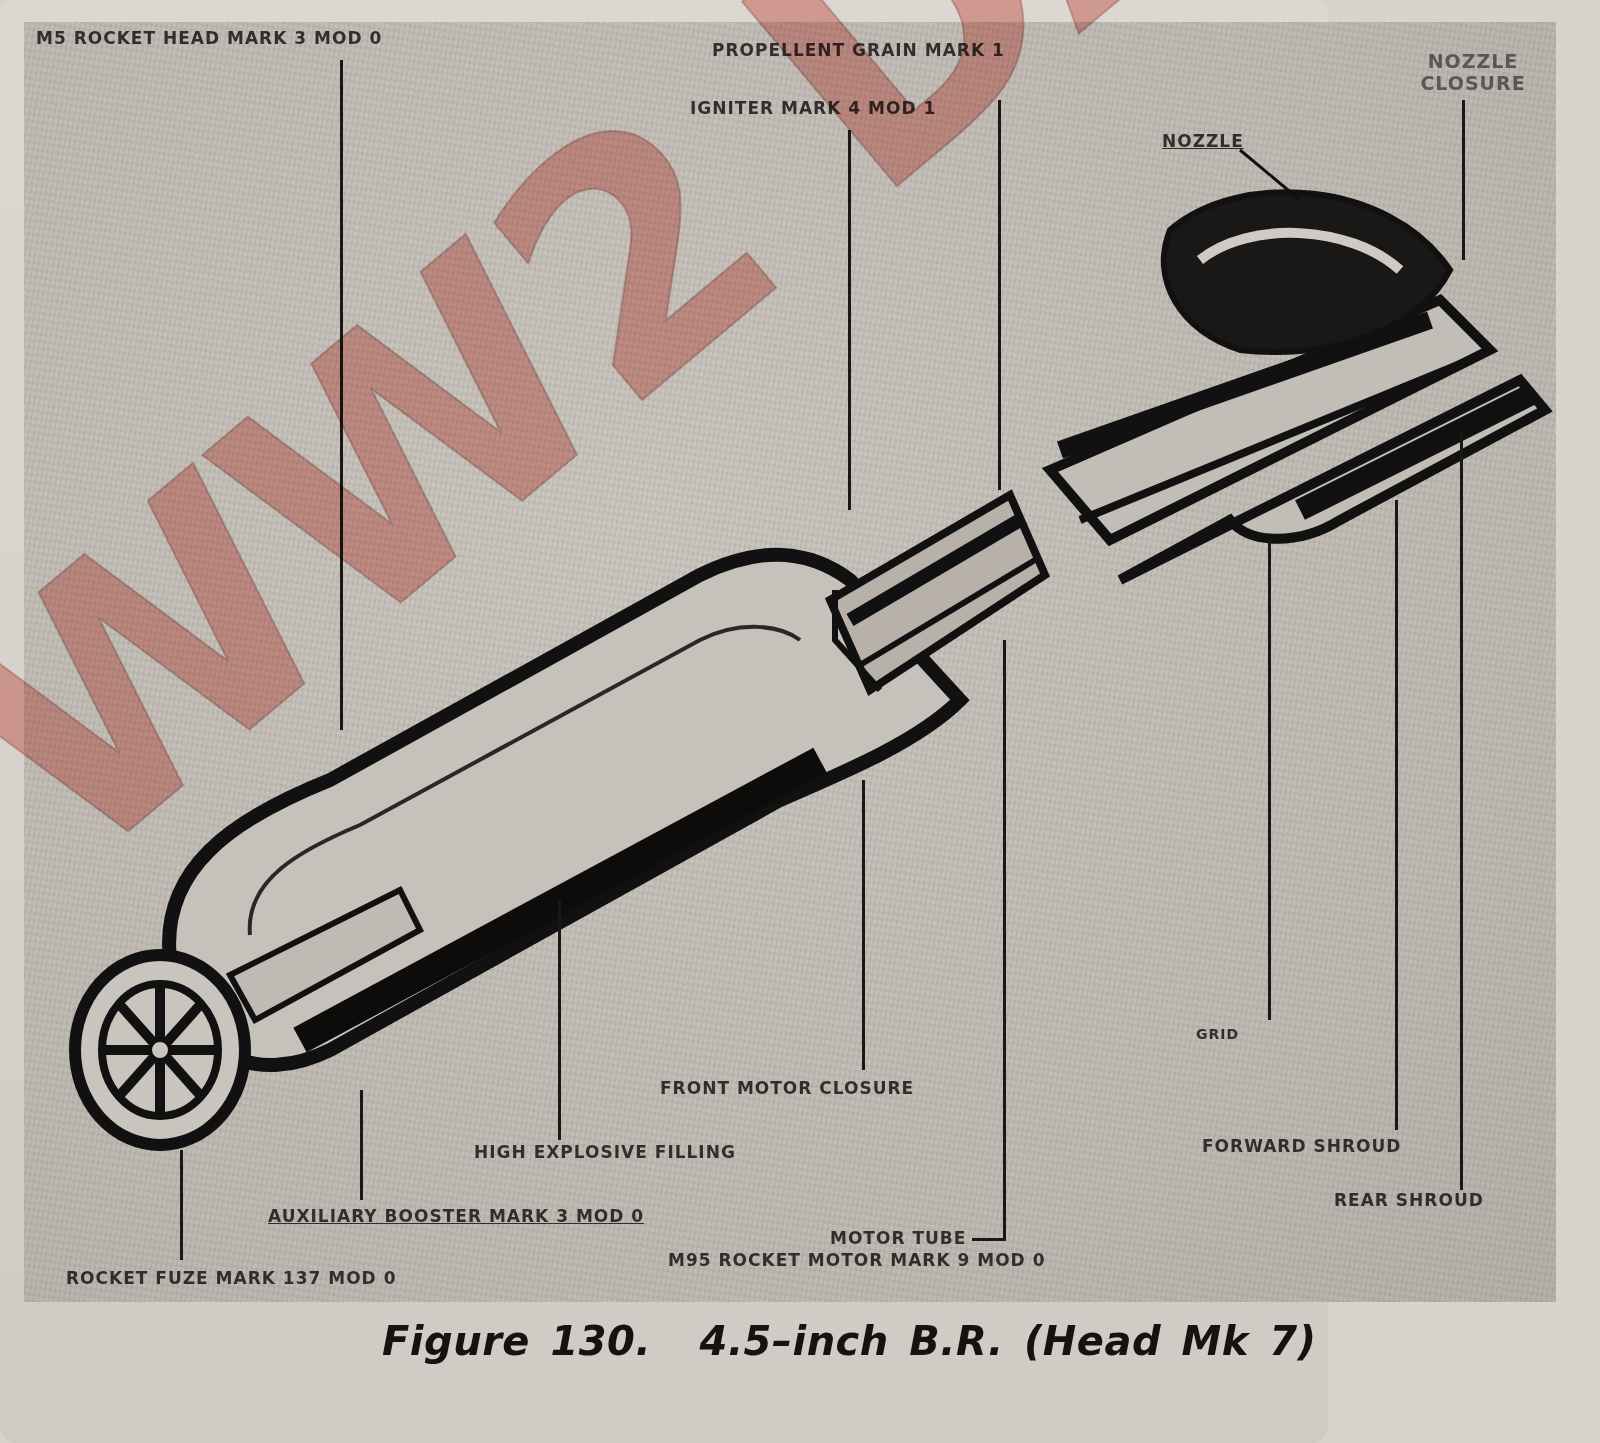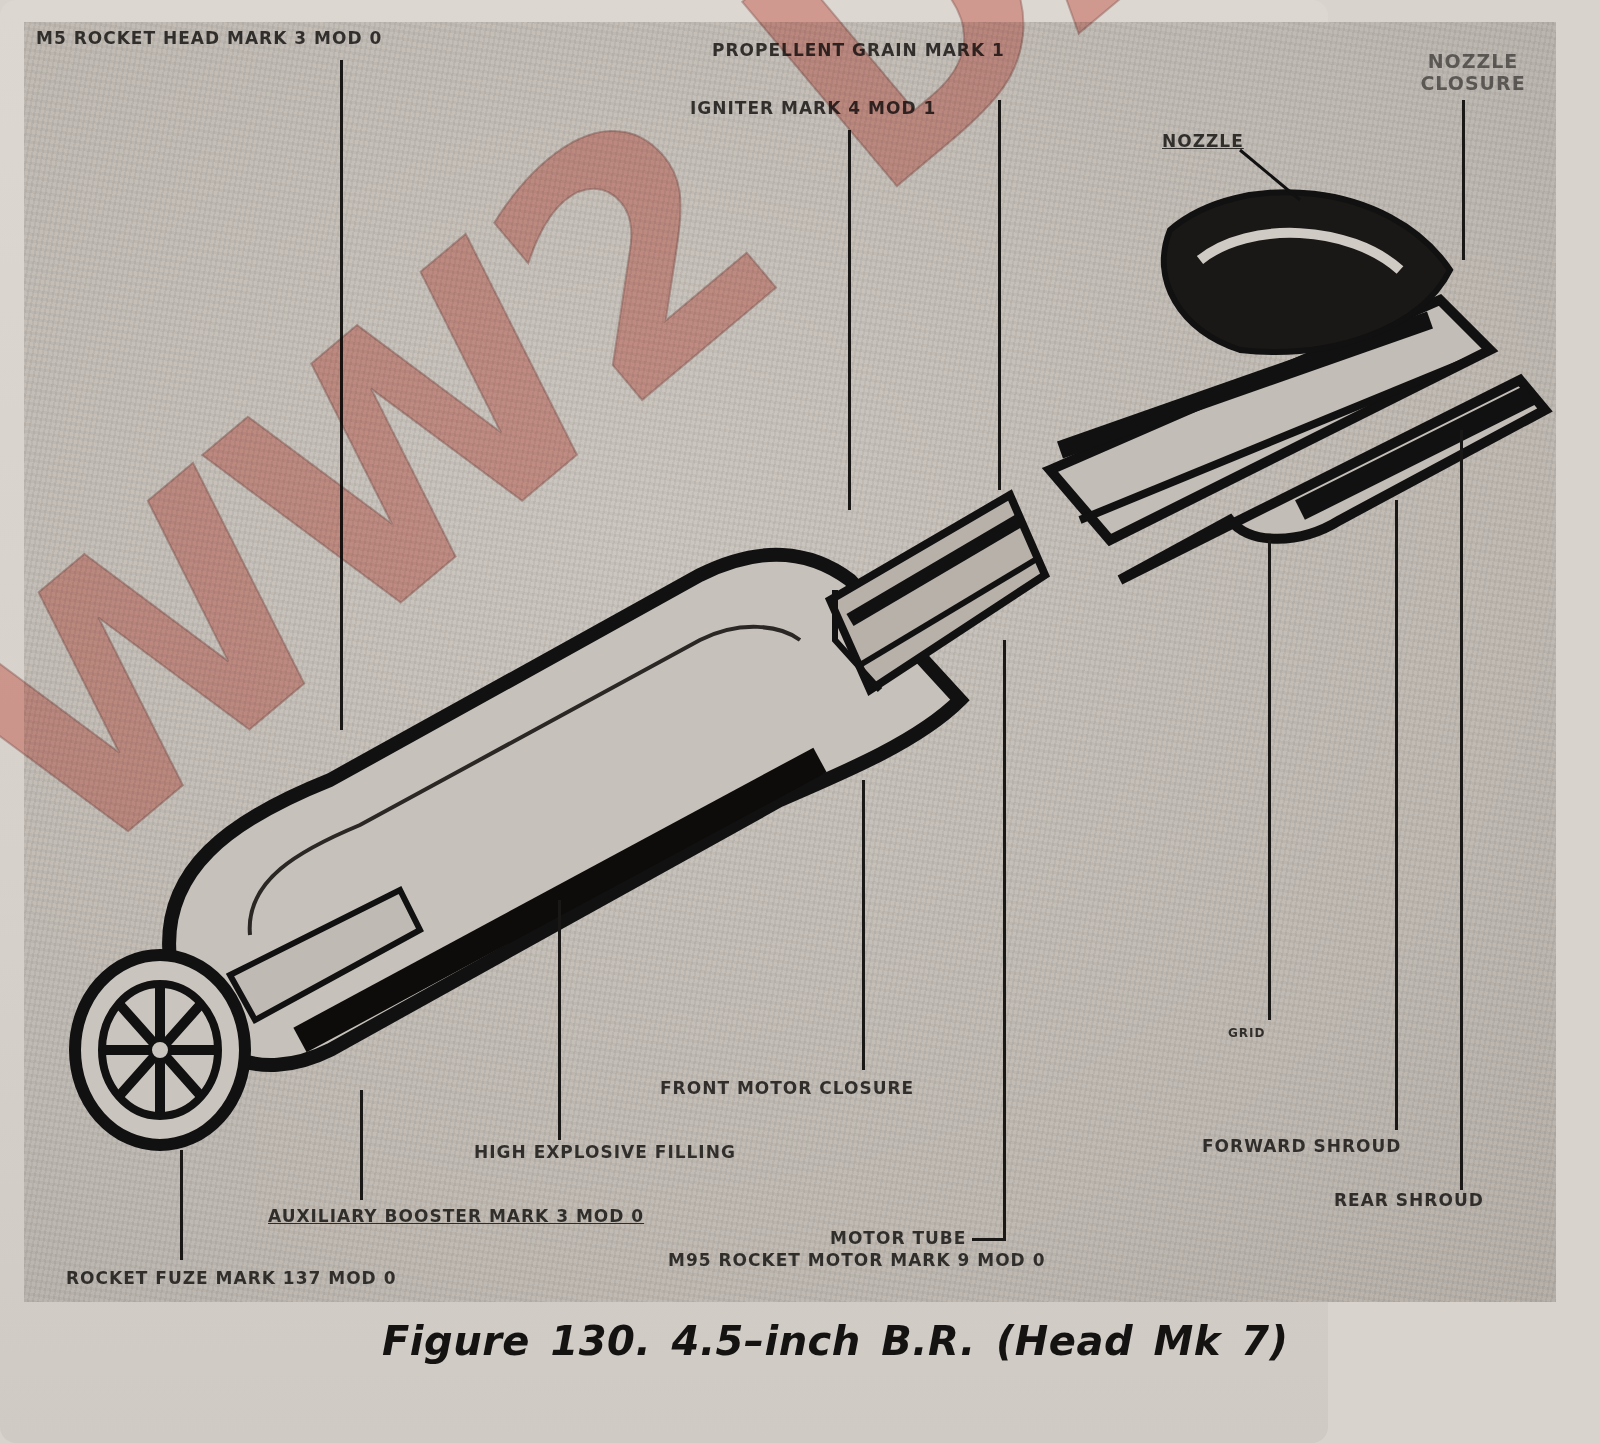--- a/index.html
+++ b/index.html
@@ -27,21 +27,21 @@
     font-size:17px; letter-spacing:1px; color:#1e1c1a;
     text-transform:uppercase; opacity:0.88;
   }
   .leader { position:absolute; background:#1a1816; width:3px; }
   .hleader { position:absolute; background:#1a1816; height:3px; }
   .caption {
     position:absolute; left:382px; top:1318px;
     font-family:"DejaVu Sans", sans-serif; font-weight:bold; font-style:italic;
     font-size:40px; color:#141312; letter-spacing:0.5px; word-spacing:6px;
   }
-  .caption .num { }
+  .caption .num { margin-right:28px; }
   svg.art { position:absolute; left:0; top:0; }
   .wm {
     position:absolute; left:-120px; top:640px;
     font-family:"DejaVu Sans", sans-serif; font-weight:bold;
     font-size:330px; letter-spacing:-8px;
     color:rgba(232,120,110,0.55);
     -webkit-text-stroke:2px rgba(170,120,115,0.5);
     transform:rotate(-40deg); transform-origin:0 0;
     white-space:nowrap; pointer-events:none;
     mix-blend-mode:multiply;
@@ -107,21 +107,21 @@
   <div class="label" style="left:690px; top:98px;">IGNITER MARK 4 MOD 1</div>
   <div class="label" style="left:1162px; top:131px;text-decoration:underline;">NOZZLE</div>
   <div class="label" style="left:1418px; top:50px; width:110px; white-space:normal; line-height:22px; text-align:center; font-size:19px; opacity:0.6;">NOZZLE CLOSURE</div>
 
   <div class="label" style="left:660px; top:1078px;">FRONT MOTOR CLOSURE</div>
   <div class="label" style="left:474px; top:1142px;">HIGH EXPLOSIVE FILLING</div>
   <div class="label" style="left:268px; top:1206px;text-decoration:underline;">AUXILIARY BOOSTER MARK 3 MOD 0</div>
   <div class="label" style="left:66px; top:1268px;">ROCKET FUZE MARK 137 MOD 0</div>
   <div class="label" style="left:830px; top:1228px;">MOTOR TUBE</div>
   <div class="label" style="left:668px; top:1250px;">M95 ROCKET MOTOR MARK 9 MOD 0</div>
-  <div class="label" style="left:1228px; top:1026px; font-size:12px;">GRID</div>
+  <div class="label" style="left:1196px; top:1026px; font-size:14px;">GRID</div>
   <div class="label" style="left:1202px; top:1136px;">FORWARD SHROUD</div>
   <div class="label" style="left:1334px; top:1190px;">REAR SHROUD</div>
 
   <div class="caption">
     <span class="num">Figure 130.</span>
     <span>4.5–inch B.R. (Head Mk 7)</span>
   </div>
 
   <div class="wm">WW2 DATA</div>
 </div>

